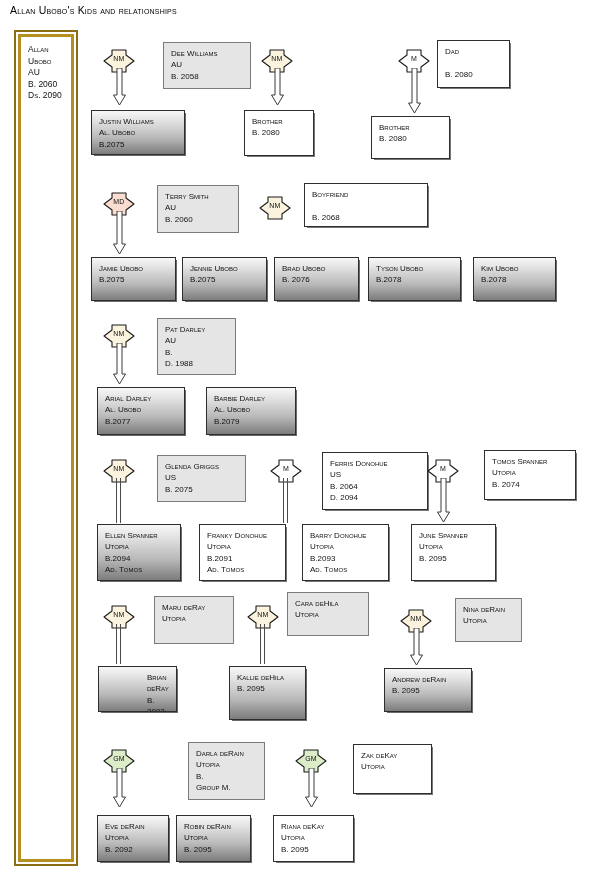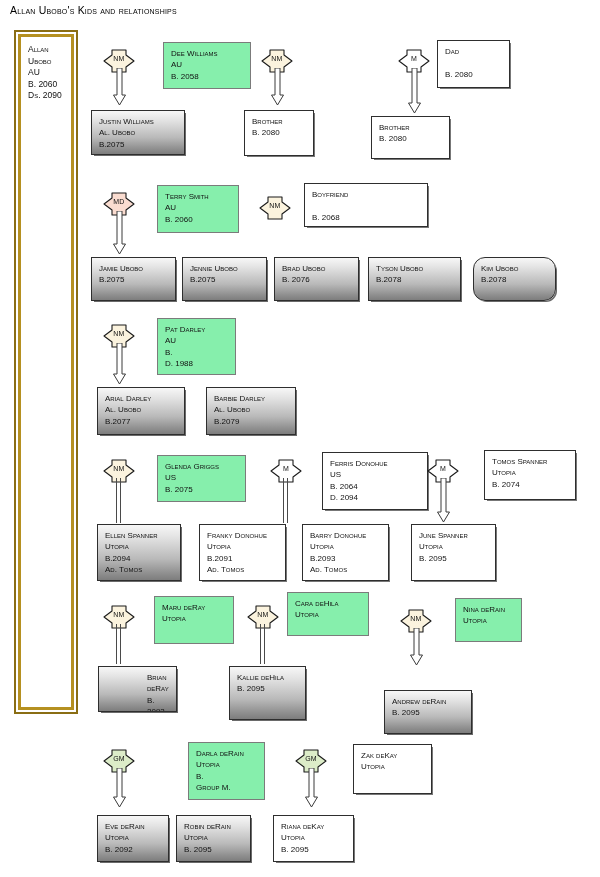--- a/index.html
+++ b/index.html
@@ -60,21 +60,21 @@
     padding: 5px 6px 4px 7px;
     font-size: 8px;
     line-height: 11.3px;
     font-variant: small-caps;
     color: #111;
     white-space: pre-line;
     overflow: hidden;
   }
   
   .pbox.blue {
-    background: #86efac;
+    background: #e5e5e5;
     border: 1px solid #7b7b7b;
   }
   
   .pbox.white {
     background: #ffffff;
     border: 1px solid #2e2e2e;
     box-shadow: 2px 2px 0 -1px #777;
   }
   
   .pbox.grad {
@@ -122,21 +122,21 @@
     border-right: 1px solid #4a4a4a;
   }
 </style>
 </head>
 <body>
 
 <div id="canvas">
 
   <div class="page-title">Allan Ubobo's Kids and relationships</div>
 
-  <div class="root-frame" style="left:14px; top:30px; width:64px; height:684px;">
+  <div class="root-frame" style="left:14px; top:30px; width:64px; height:836px;">
     <div class="root-text">Allan
 Ubobo
 AU
 B. 2060
 Ds. 2090</div>
   </div>
 
   <div class="rel" style="left:101px; top:48px;">
     <svg width="36" height="26" viewBox="0 0 36 26">
       <path d="M11 2 L11 7 L3 13 L11 19 L11 24 L25 24 L25 19 L33 13 L25 7 L25 2 Z" fill="#fbf3de" stroke="#1a1a1a" stroke-width="1.1" stroke-linejoin="round"></path>
@@ -212,21 +212,21 @@
 B. 2068</div>
 
   <div class="pbox grad" style="left:91px; top:257px; width:85px; height:44px;">Jamie Ubobo
 B.2075</div>
   <div class="pbox grad" style="left:182px; top:257px; width:85px; height:44px;">Jennie Ubobo
 B.2075</div>
   <div class="pbox grad" style="left:274px; top:257px; width:85px; height:44px;">Brad Ubobo
 B. 2076</div>
   <div class="pbox grad" style="left:368px; top:257px; width:93px; height:44px;">Tyson Ubobo
 B.2078</div>
-  <div class="pbox grad" style="left:473px; top:257px; width:83px; height:44px;border-radius:12px;">Kim Ubobo
+  <div class="pbox grad" style="left:473px; top:257px; width:83px; height:44px;">Kim Ubobo
 B.2078</div>
 
   <div class="rel" style="left:101px; top:323px;">
     <svg width="36" height="26" viewBox="0 0 36 26">
       <path d="M11 2 L11 7 L3 13 L11 19 L11 24 L25 24 L25 19 L33 13 L25 7 L25 2 Z" fill="#fbf3de" stroke="#1a1a1a" stroke-width="1.1" stroke-linejoin="round"></path>
     </svg>
     <div class="rel-label">NM</div>
   </div>
   <div class="darrow" style="left:113px; top:343px;">
     <svg width="13" height="42" viewBox="0 0 13 42">
@@ -329,21 +329,21 @@
       <path d="M4 0 L9 0 L9 27 L12.5 27 L6.5 37 L0.5 27 L4 27 Z" fill="#ffffff" stroke="#3a3a3a" stroke-width="1"></path>
     </svg>
   </div>
   <div class="pbox blue" style="left:455px; top:598px; width:67px; height:44px;">Nina deRain
 Utopia</div>
 
   <div class="pbox grad" style="left:98px; top:666px; width:79px; height:46px;padding-left:48px;">Brian deRay
 B. 2093</div>
   <div class="pbox grad" style="left:229px; top:666px; width:77px; height:54px;">Kallie deHila
 B. 2095</div>
-  <div class="pbox grad" style="left:384px; top:668px; width:88px; height:44px;margin-top:22px;">Andrew deRain
+  <div class="pbox grad" style="left:384px; top:668px; width:88px; height:44px;">Andrew deRain
 B. 2095</div>
 
   <div class="rel" style="left:101px; top:748px;">
     <svg width="36" height="26" viewBox="0 0 36 26">
       <path d="M11 2 L11 7 L3 13 L11 19 L11 24 L25 24 L25 19 L33 13 L25 7 L25 2 Z" fill="#dcecc8" stroke="#1a1a1a" stroke-width="1.1" stroke-linejoin="round"></path>
     </svg>
     <div class="rel-label">GM</div>
   </div>
   <div class="darrow" style="left:113px; top:768px;">
     <svg width="13" height="40" viewBox="0 0 13 40">

